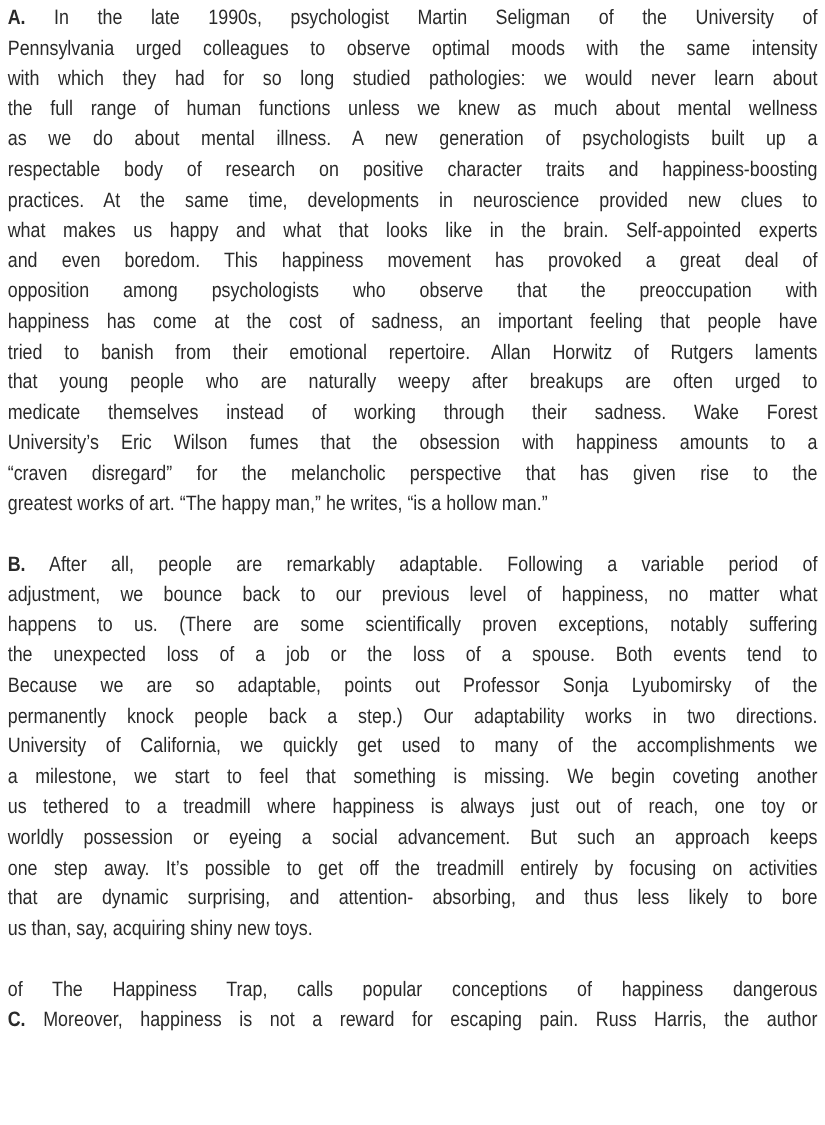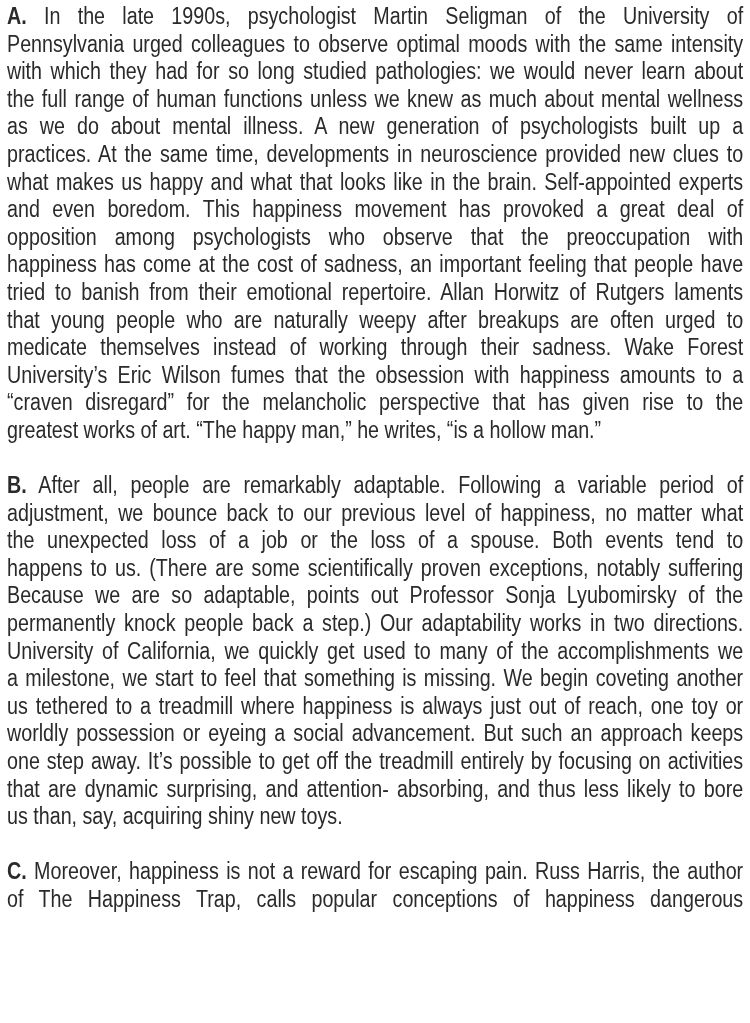--- a/index.html
+++ b/index.html
@@ -1,67 +1,68 @@
 <!DOCTYPE html>
 <html><head>
 <meta charset="utf-8">
 <style>
   html, body { margin:0; padding:0; background:#ffffff; }
   body { width:750px; height:1023px; overflow:hidden; position:relative; }
   .doc { position:absolute; left:7px; top:3px; width:736px; color:#2a2a2a; }
   .para { margin:0 0 27.6px 0; }
   .line {
     display:block; height:27.6px; line-height:27.6px; white-space:nowrap;
-    font-family:"Liberation Sans", sans-serif; font-size:23px;
+    font-family:"Liberation Sans", sans-serif; font-size:19px;
     text-align:justify; text-align-last:justify;
     transform-origin:left center;
   }
   .line.last { text-align-last:left;text-decoration:underline; }
   .inner { display:inline-block; width:860px; transform:scaleX(0.856); transform-origin:left center; text-align:justify; text-align-last:justify; white-space:normal; }
   .line.last .inner { text-align-last:left; }
   .lbl { font-weight:bold; }
 </style>
 </head>
 <body>
 
 <div class="doc">
 
   <div class="para">
     <span class="line"><span class="inner"><span class="lbl">A.</span><span> In the late 1990s, psychologist Martin Seligman of the University of</span></span></span>
     <span class="line"><span class="inner">Pennsylvania urged colleagues to observe optimal moods with the same intensity</span></span>
     <span class="line"><span class="inner">with which they had for so long studied pathologies: we would never learn about</span></span>
     <span class="line"><span class="inner">the full range of human functions unless we knew as much about mental wellness</span></span>
     <span class="line"><span class="inner">as we do about mental illness. A new generation of psychologists built up a</span></span>
+    <span class="line"><span class="inner">respectable body of research on positive character traits and happiness-boosting</span></span>
     <span class="line"><span class="inner">practices. At the same time, developments in neuroscience provided new clues to</span></span>
     <span class="line"><span class="inner">what makes us happy and what that looks like in the brain. Self-appointed experts</span></span>
     <span class="line"><span class="inner">and even boredom. This happiness movement has provoked a great deal of</span></span>
     <span class="line"><span class="inner">opposition among psychologists who observe that the preoccupation with</span></span>
     <span class="line"><span class="inner">happiness has come at the cost of sadness, an important feeling that people have</span></span>
     <span class="line"><span class="inner">tried to banish from their emotional repertoire. Allan Horwitz of Rutgers laments</span></span>
     <span class="line"><span class="inner">that young people who are naturally weepy after breakups are often urged to</span></span>
     <span class="line"><span class="inner">medicate themselves instead of working through their sadness. Wake Forest</span></span>
     <span class="line"><span class="inner">University’s Eric Wilson fumes that the obsession with happiness amounts to a</span></span>
     <span class="line"><span class="inner">“craven disregard” for the melancholic perspective that has given rise to the</span></span>
     <span class="line last"><span class="inner">greatest works of art. “The happy man,” he writes, “is a hollow man.”</span></span>
   </div>
 
   <div class="para">
     <span class="line"><span class="inner"><span class="lbl">B.</span><span> After all, people are remarkably adaptable. Following a variable period of</span></span></span>
     <span class="line"><span class="inner">adjustment, we bounce back to our previous level of happiness, no matter what</span></span>
+    <span class="line"><span class="inner">happens to us. (There are some scientifically proven exceptions, notably suffering</span></span>
     <span class="line"><span class="inner">the unexpected loss of a job or the loss of a spouse. Both events tend to</span></span>
-    <span class="line"><span class="inner">happens to us. (There are some scientifically proven exceptions, notably suffering</span></span>
     <span class="line"><span class="inner">Because we are so adaptable, points out Professor Sonja Lyubomirsky of the</span></span>
     <span class="line"><span class="inner">permanently knock people back a step.) Our adaptability works in two directions.</span></span>
     <span class="line"><span class="inner">University of California, we quickly get used to many of the accomplishments we</span></span>
     <span class="line"><span class="inner">a milestone, we start to feel that something is missing. We begin coveting another</span></span>
     <span class="line"><span class="inner">us tethered to a treadmill where happiness is always just out of reach, one toy or</span></span>
     <span class="line"><span class="inner">worldly possession or eyeing a social advancement. But such an approach keeps</span></span>
     <span class="line"><span class="inner">one step away. It’s possible to get off the treadmill entirely by focusing on activities</span></span>
     <span class="line"><span class="inner">that are dynamic surprising, and attention- absorbing, and thus less likely to bore</span></span>
     <span class="line last"><span class="inner">us than, say, acquiring shiny new toys.</span></span>
   </div>
 
   <div class="para">
+    <span class="line"><span class="inner">of The Happiness Trap, calls popular conceptions of happiness dangerous</span></span>
     <span class="line"><span class="inner"><span class="lbl">C.</span><span> Moreover, happiness is not a reward for escaping pain. Russ Harris, the author</span></span></span>
-    <span class="line"><span class="inner">of The Happiness Trap, calls popular conceptions of happiness dangerous</span></span>
   </div>
 
 </div>
 
 </body></html>

